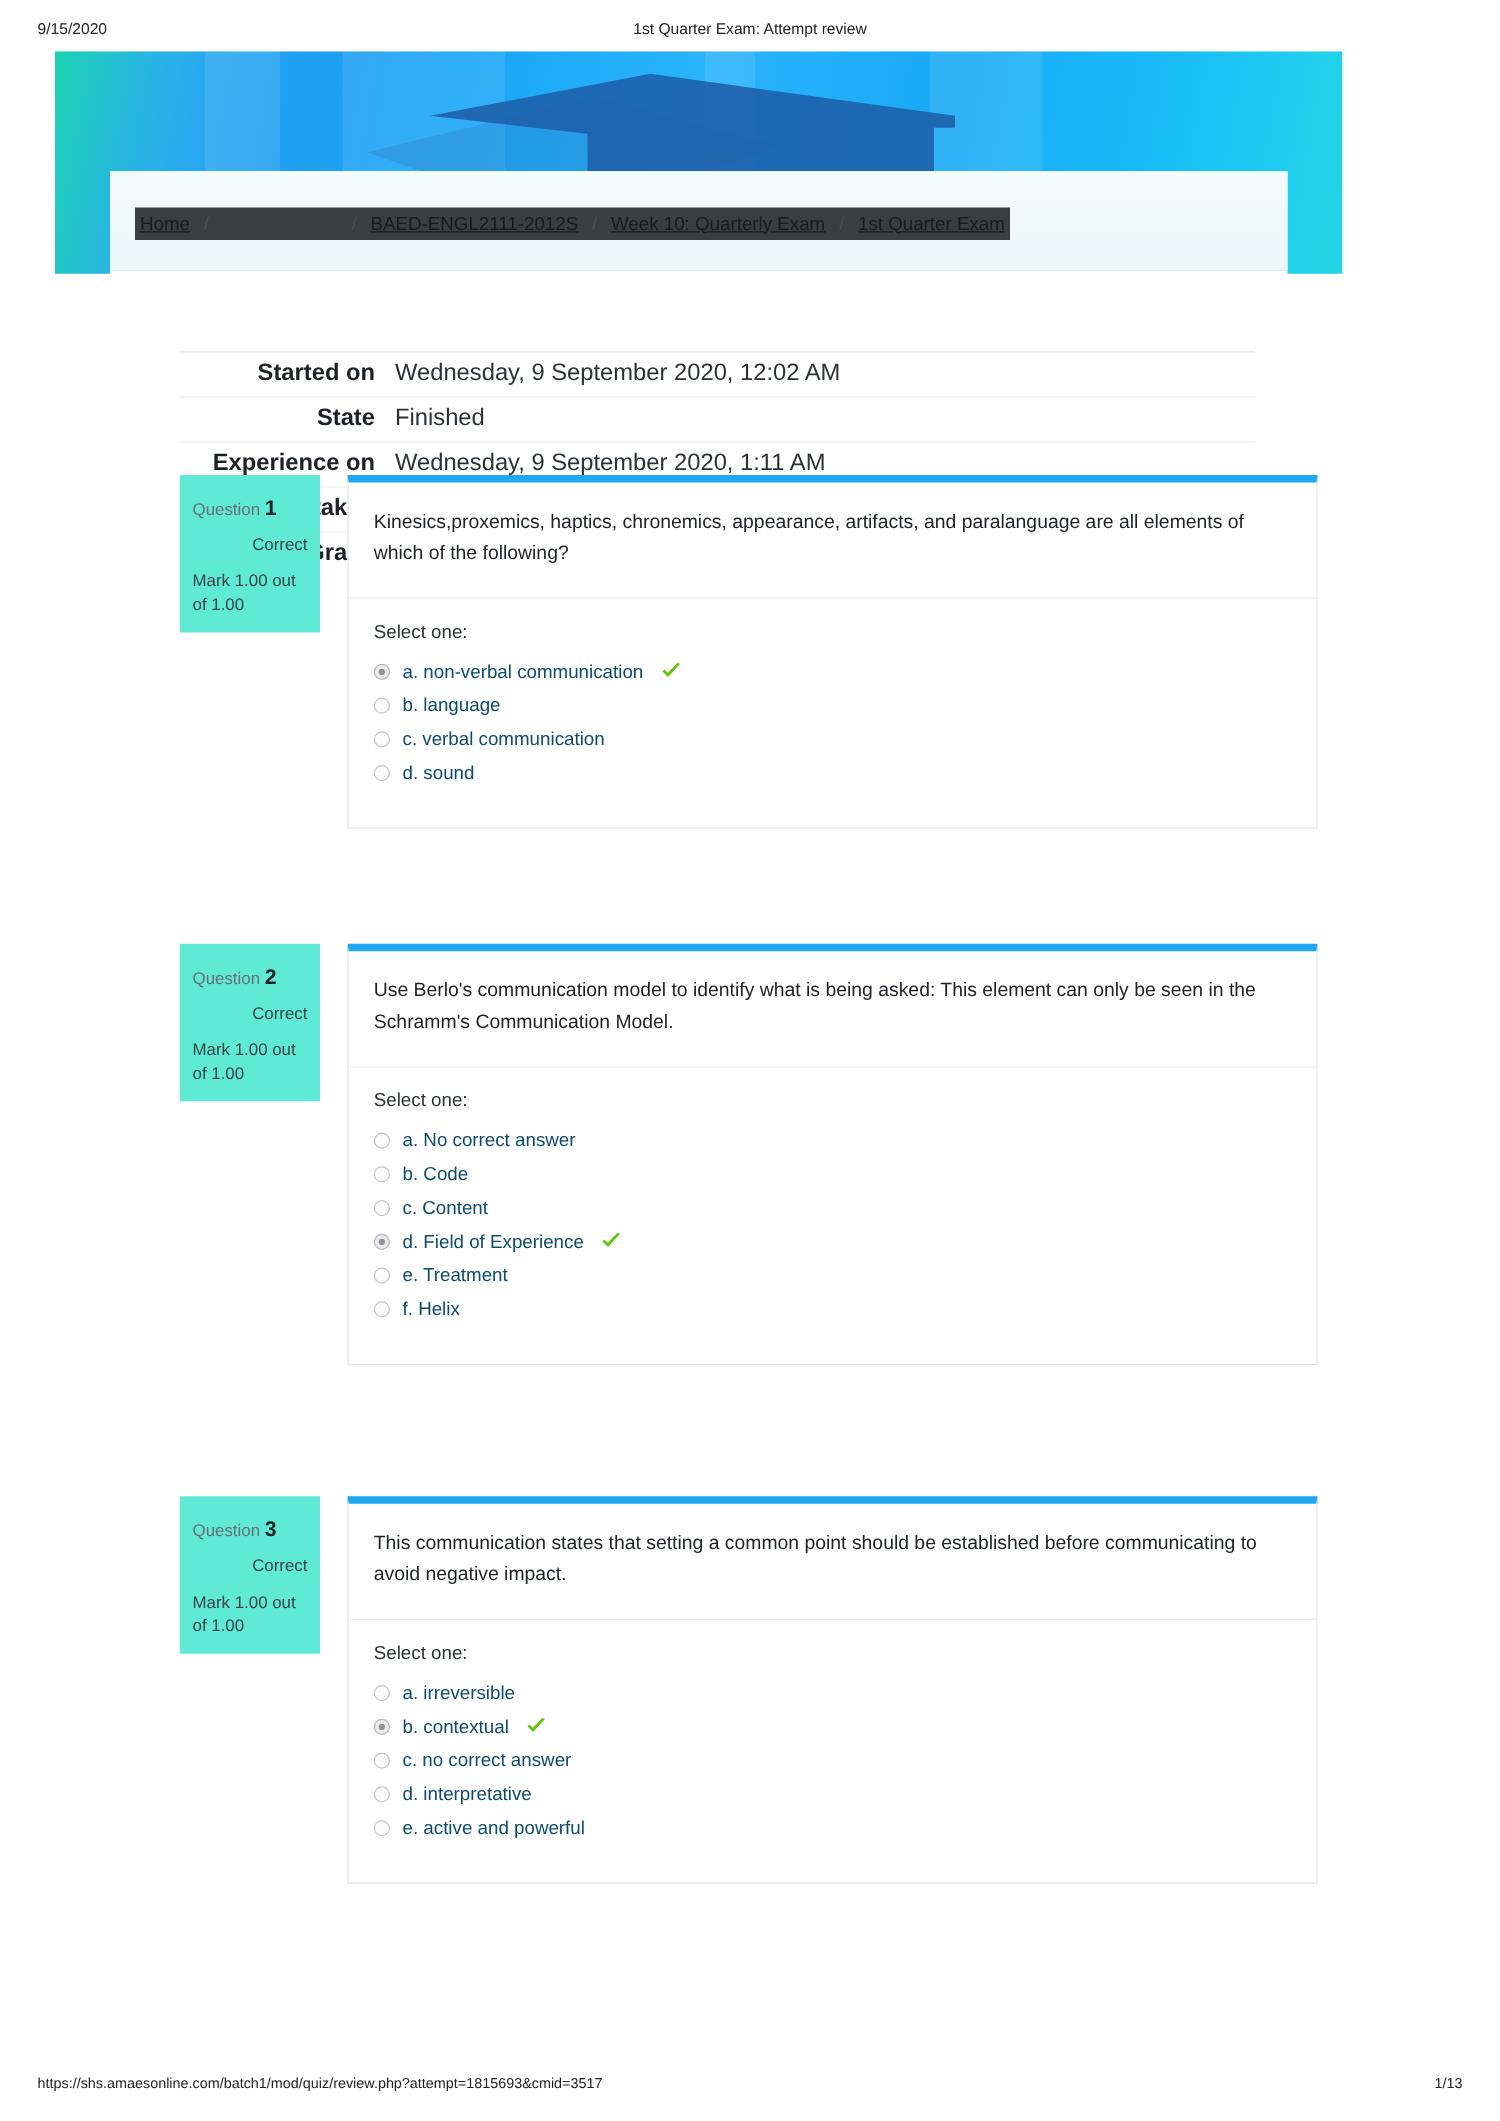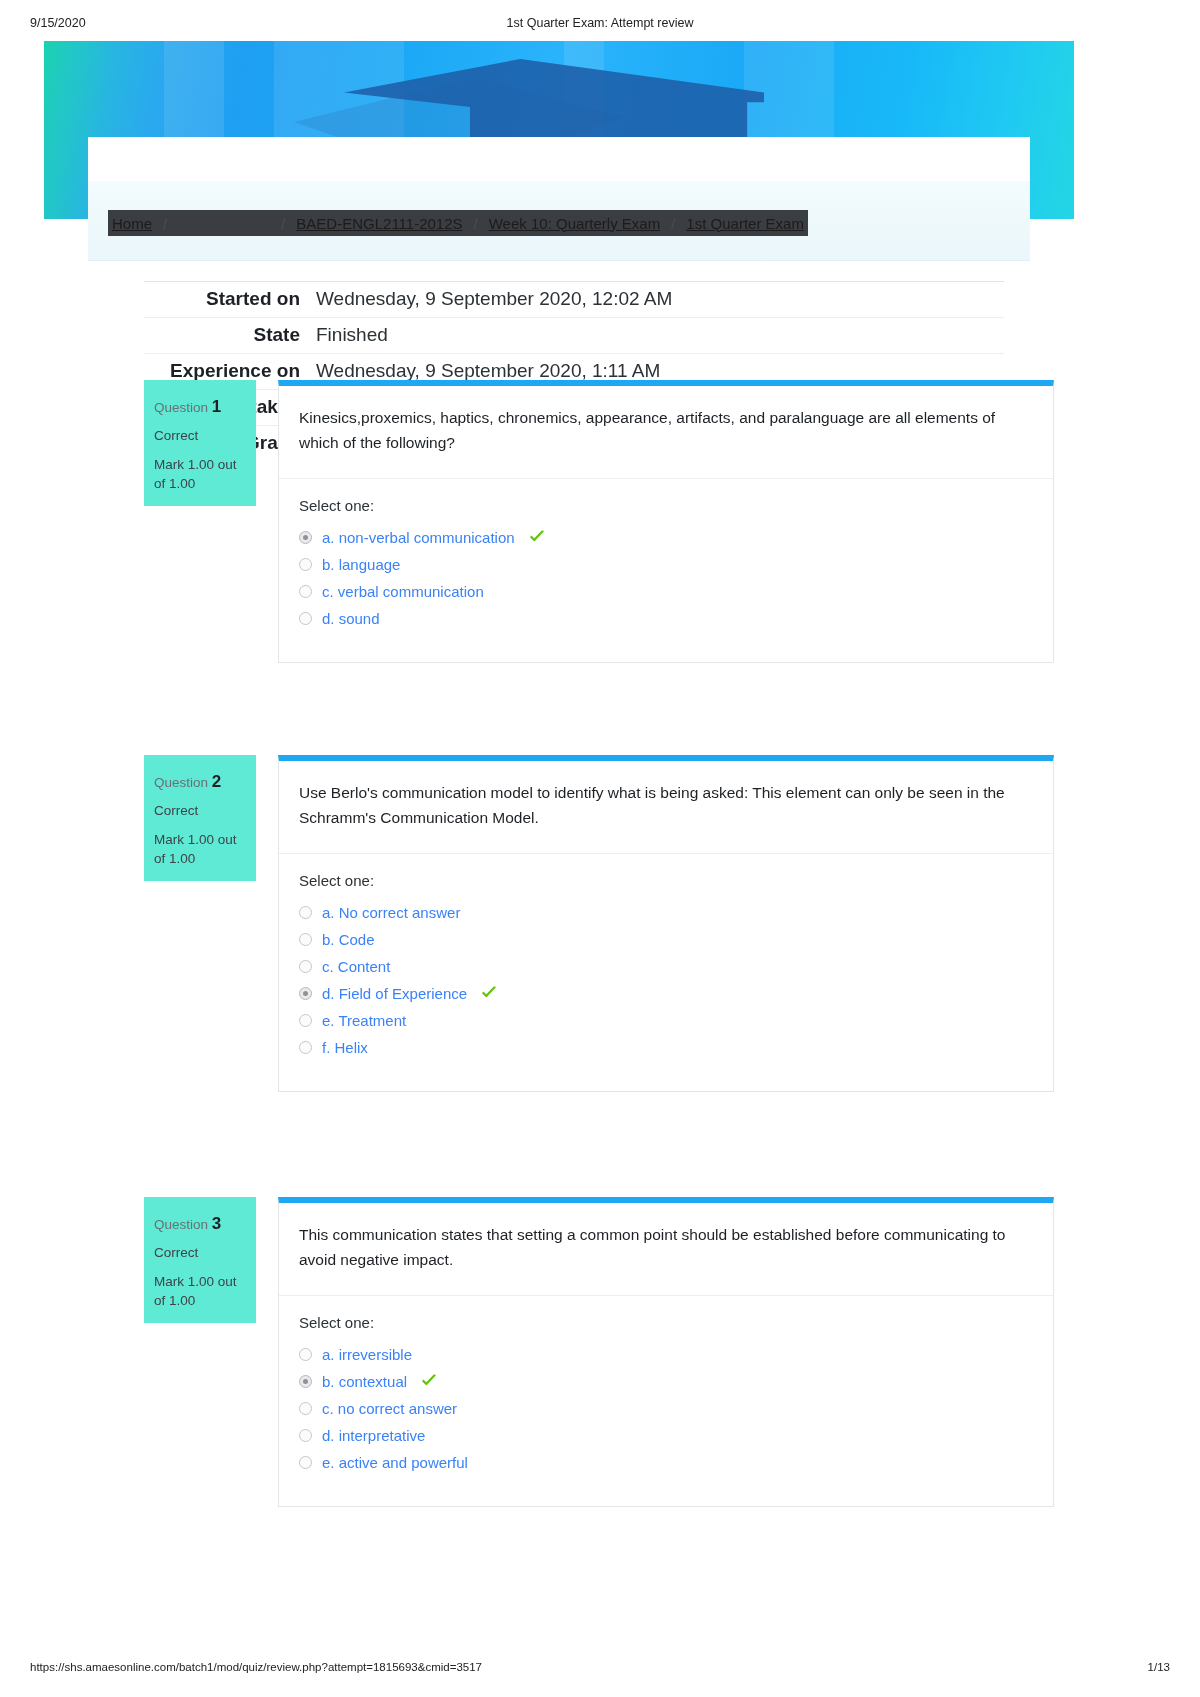--- a/index.html
+++ b/index.html
@@ -66,21 +66,20 @@
     position: absolute; top: 96px; left: 44px;
     width: 942px; height: 1404px;
     background: #ffffff;
   }
 
   
   .navbar {
     position: absolute; top: 96px; left: 44px; width: 942px; height: 80px;
     background: linear-gradient(#f3fbfd, #eaf7fb);
     border-bottom: 1px solid #e2eef3;
-    margin-top: 44px;
   }
   .breadcrumb {
     position: absolute; left: 20px; top: 29px;
     height: 26px; display: flex; align-items: center;
     background: #3a3d42;              
     padding: 2px 2px;
   }
   .breadcrumb a {
     color: #1b1b1b; font-size: 15px; text-decoration: underline;
     white-space: nowrap; padding: 0 2px;
@@ -109,39 +108,39 @@
 
   
   .qblock { position: absolute; left: 100px; width: 910px; }
   .qinfo {
     position: absolute; left: 0; top: 0; width: 112px;
     background: #5eead4; color: #3d444a;
     padding: 10px 10px 12px 10px; font-size: 13.5px; line-height: 1.95;
   }
   .qinfo .qno { color: #6a7075; font-size: 13.5px; }
   .qinfo .qno b { color: #1d2125; font-size: 17px; font-weight: bold; }
-  .qinfo .qstate { display: block; }
+  .qinfo .qstate { display: block; text-align: right; }
   .qinfo .qmark { display: block; line-height: 1.4; margin-top: 7px; }
 
   .qcontent {
     position: absolute; left: 134px; top: 0; width: 776px;
     border: 1px solid #e3e6e8; border-top: 6px solid #1ea7f2;
     background: #ffffff;
   }
   .qtext {
     font-size: 15.5px; color: #1d2125; line-height: 1.6;
     padding: 20px 26px 22px 20px;
     border-bottom: 1px solid #eceeef;
     margin: 0 0 0 0;
   }
   .answers { padding: 18px 20px 30px 20px; }
   .select-one { font-size: 15px; color: #2b3135; margin-bottom: 10px; }
   .opt {
     display: flex; align-items: center; gap: 10px;
-    font-size: 15px; color: #3b82f6; padding: 5px 0;
+    font-size: 15px; color: #0c4a6e; padding: 5px 0;
   }
   .radio {
     width: 13px; height: 13px; border-radius: 50%;
     border: 1px solid #c3c7ca; background: #fbfbfb; flex: none;
     position: relative;
   }
   .radio.sel { background: #e9eaeb; border-color: #b4b8bb; }
   .radio.sel::after {
     content: ""; position: absolute; left: 3px; top: 3px;
     width: 5px; height: 5px; border-radius: 50%; background: #8f9397;

